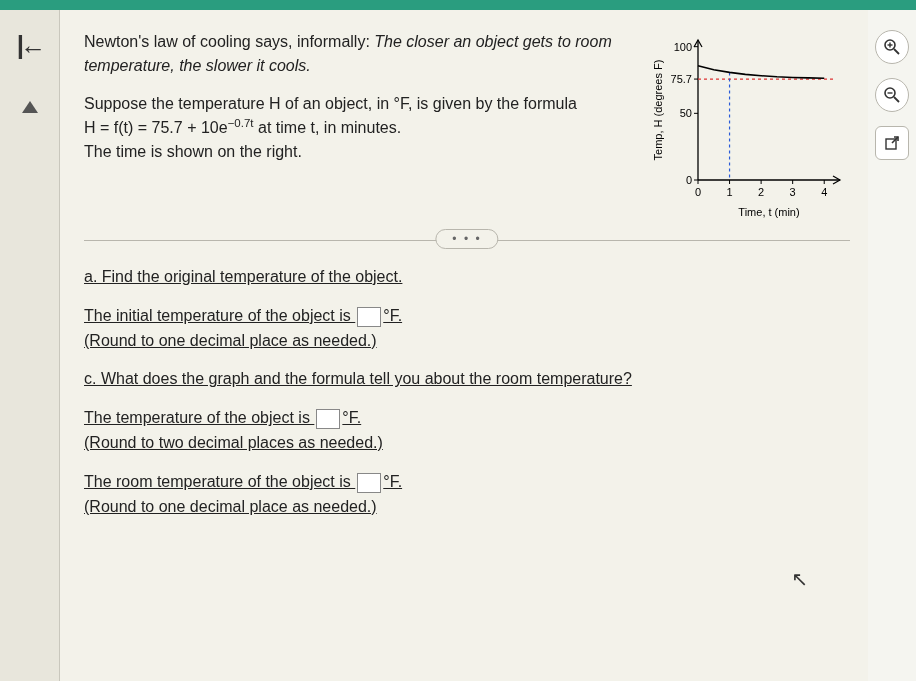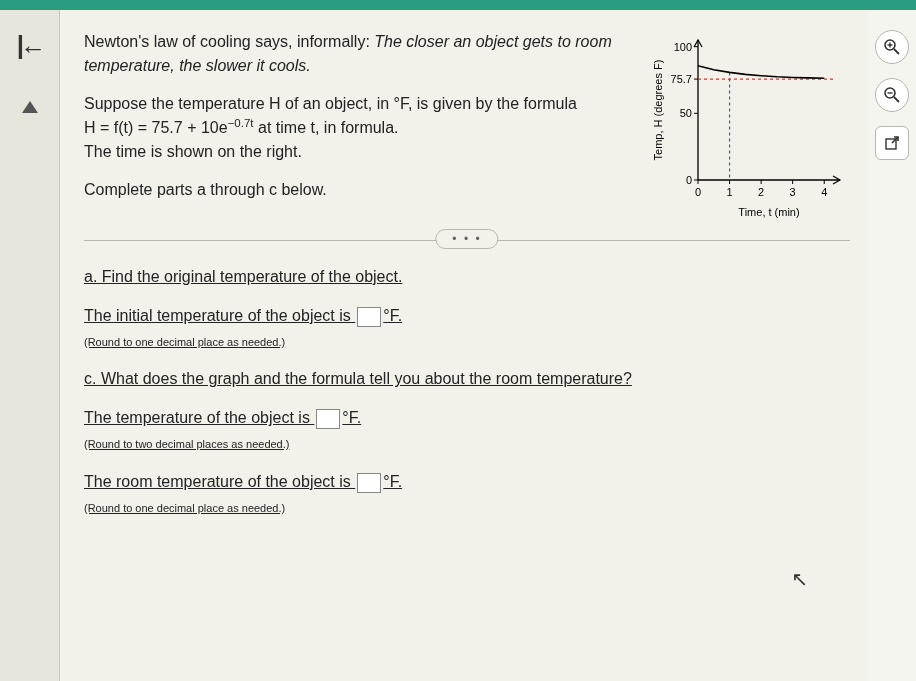--- a/index.html
+++ b/index.html
@@ -117,21 +117,21 @@
       text-decoration: underline;
     }
     .ans-box {
       display: inline-block;
       width: 24px; height: 20px;
       border: 1px solid #888;
       background: #fff;
       vertical-align: middle;
       margin: 0 2px;
     }
-    .hint { font-size: 11px; }
+    .hint { font-size: 16px; }
     .cursor {
       position: absolute;
       right: 60px;
       bottom: 90px;
       font-size: 20px;
       color: #333;
       pointer-events: none;
     }
     svg text { font-family: Arial, Helvetica, sans-serif; }
   </style>
@@ -148,24 +148,23 @@
   </div>
 
   <div class="content">
 
     <div class="intro-block">
       <div class="intro-text">
         <p>
           <span>Newton's law of cooling says, informally: </span><i>The closer an object gets to room temperature, the slower it cools.</i>
         </p>
         <p>
-          <span>Suppose the temperature H of an object, in °F, is given by the formula </span><span class="formula"><span>H = f(t) = 75.7 + 10e</span><span class="sup">−0.7t</span></span><span> at time t, in formula.</span><br>
+          <span>Suppose the temperature H of an object, in °F, is given by the formula </span><span class="formula"><span>H = f(t) = 75.7 + 10e</span><span class="sup">−0.7t</span></span><span> at time t, in minutes.</span><br>
           <span>The time is shown on the right.</span>
         </p>
-        <p>Complete parts a through c below.</p>
       </div>
 
       <div class="ginset">
         <svg id="chart-svg" width="200" height="190">
             <line x1="48" y1="10" x2="48" y2="150" stroke="#000" stroke-width="1.3"></line>
             <line x1="48" y1="150" x2="190" y2="150" stroke="#000" stroke-width="1.3"></line>
             <polyline points="44,17 48,10 52,17" fill="none" stroke="#000" stroke-width="1.2"></polyline>
             <polyline points="183,146 190,150 183,154" fill="none" stroke="#000" stroke-width="1.2"></polyline>
             <line x1="44" y1="150" x2="48" y2="150" stroke="#000"></line>
             <text x="42" y="154" text-anchor="end" font-size="11">0</text>

